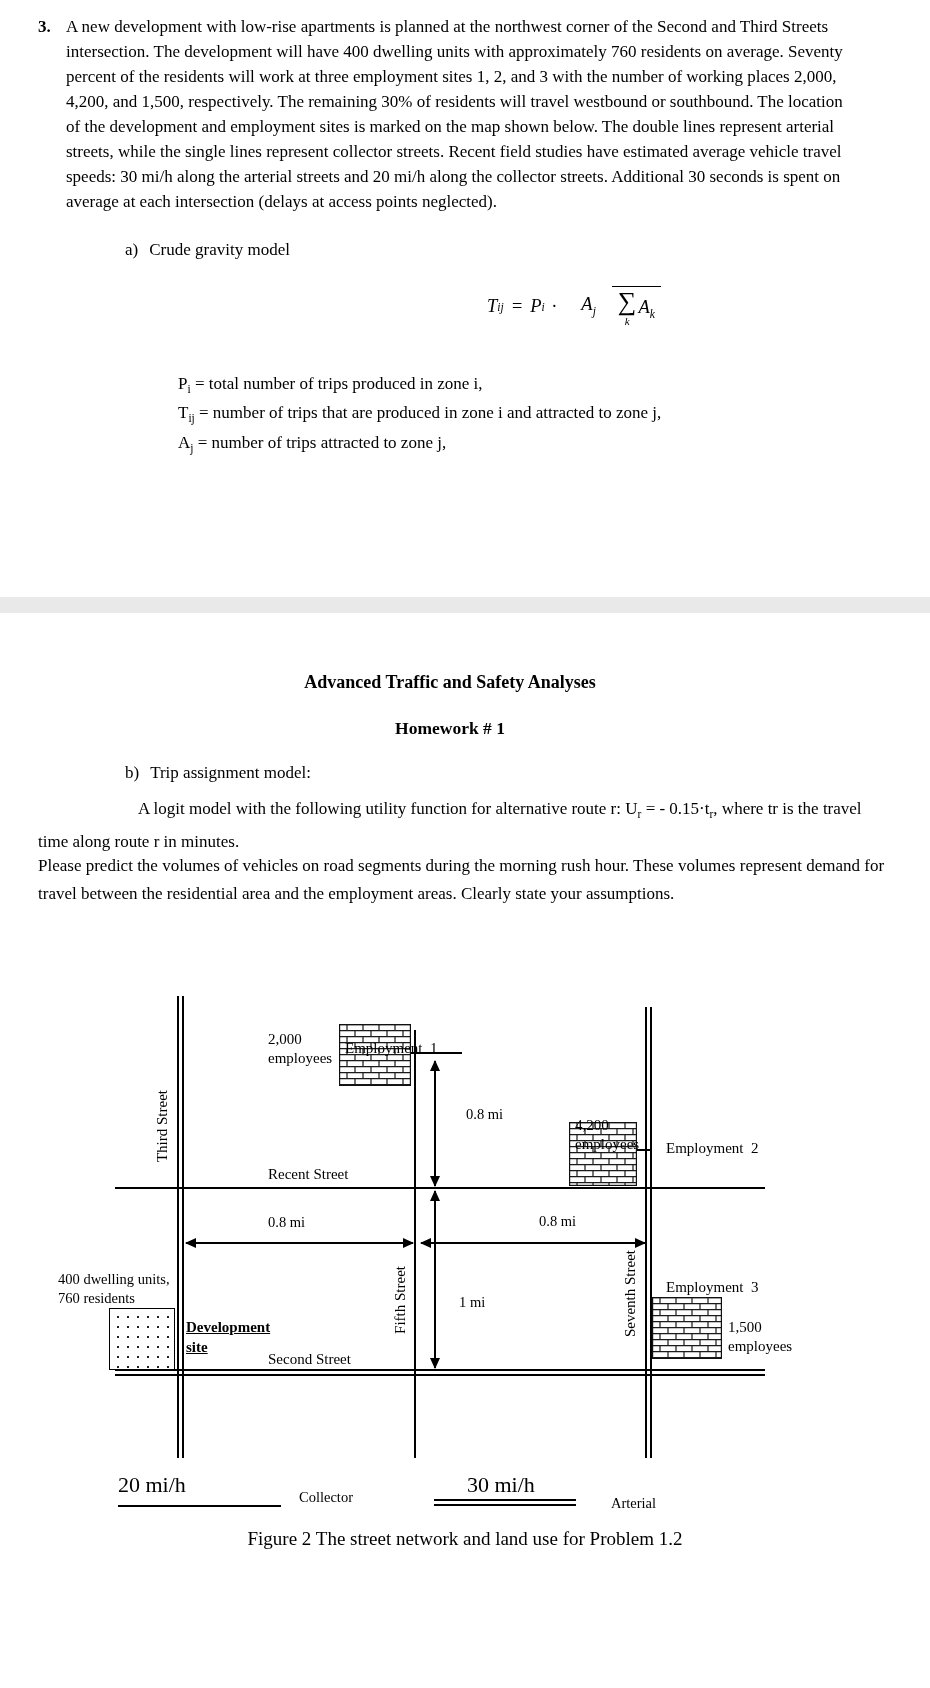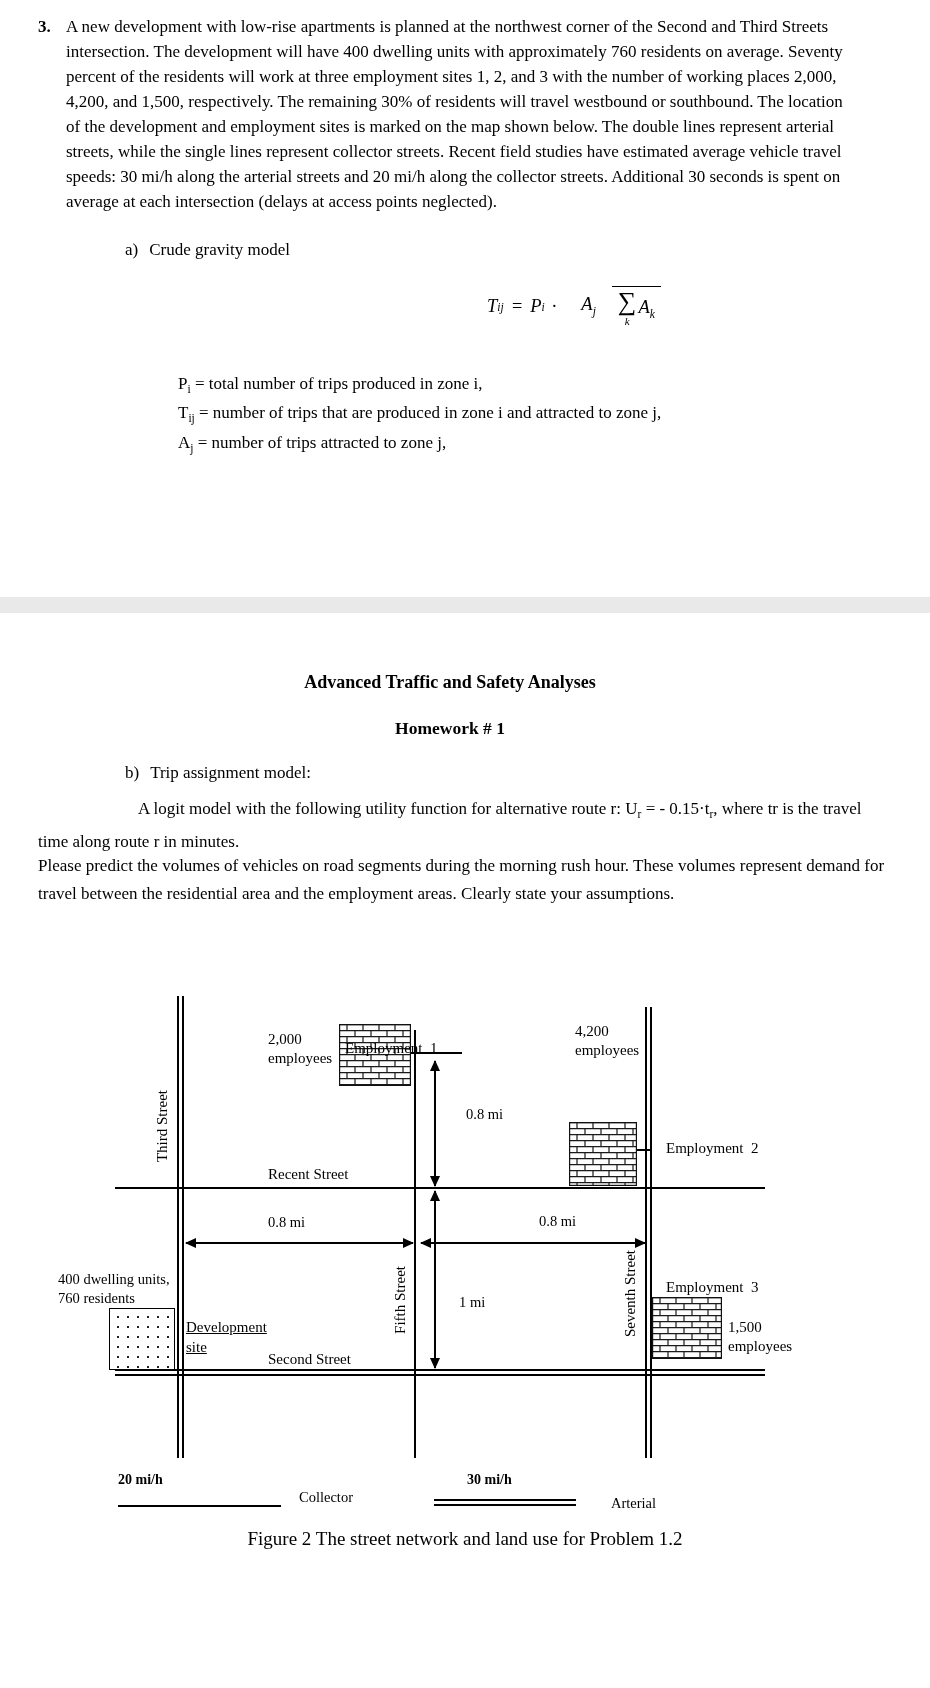--- a/index.html
+++ b/index.html
@@ -65,23 +65,23 @@
   .bld { position:absolute; }
   .devsite { position:absolute; border:1.6px solid #000; background-color:#fff;
     background-image:radial-gradient(circle,#222 1.1px,transparent 1.4px);
     background-size:10px 10px; background-position:3px 3px; }
 
   
   .fig-label { position:absolute; font-size:15px; line-height:19px; white-space:pre; }
   .fig-label.small { font-size:14.5px; }
   .vtext { position:absolute; writing-mode:vertical-rl; transform:rotate(180deg);
     font-size:15px; white-space:pre; }
-  .devlabel { position:absolute; font-size:15px; line-height:20px; font-weight:normal;
+  .devlabel { position:absolute; font-size:15px; line-height:20px; font-weight:bold;
     text-decoration:underline; white-space:pre; }
-  .legend-speed { position:absolute; font-size:14px; white-space:pre;font-weight:bold; }
+  .legend-speed { position:absolute; font-size:22px; white-space:pre; }
   .legend-name { position:absolute; font-size:14.5px; white-space:pre; }
   .fig-caption { position:absolute; top:1528px; left:0; width:930px; text-align:center; font-size:19px; }
 </style>
 </head>
 <body>
 
 <svg width="0" height="0" style="position:absolute">
   <defs>
     <pattern id="brick" width="16" height="12" patternUnits="userSpaceOnUse">
       <rect width="16" height="12" fill="#fdfdfd"></rect>
@@ -163,21 +163,21 @@
 <div class="devsite" style="left:109px;top:1308px;width:66px;height:62px;"></div>
 
 <div class="arrow-v" style="left:434px;top:1061px;height:125px;"></div>
 <div class="arrow-v" style="left:434px;top:1191px;height:177px;"></div>
 <div class="arrow-h" style="left:186px;top:1242px;width:227px;"></div>
 <div class="arrow-h" style="left:421px;top:1242px;width:224px;"></div>
 
 <div class="fig-label" style="left:327px;top:1039px;margin-left:18px;">Employment  1</div>
 <div class="fig-label" style="left:268px;top:1030px;"><div>2,000</div><div>employees</div></div>
 
-<div class="fig-label" style="left:575px;top:1022px;"><div>4,200</div><div>employees</div></div>
+<div class="fig-label" style="left:575px;top:1116px;"><div>4,200</div><div>employees</div></div>
 <div class="fig-label" style="left:666px;top:1139px;">Employment  2</div>
 
 <div class="fig-label" style="left:666px;top:1278px;">Employment  3</div>
 <div class="fig-label" style="left:728px;top:1318px;"><div>1,500</div><div>employees</div></div>
 
 <div class="fig-label small" style="left:58px;top:1270px;"><div>400 dwelling units,</div><div>760 residents</div></div>
 
 <div class="devlabel" style="left:186px;top:1317px;"><div>Development</div><div>site</div></div>
 
 <div class="vtext" style="left:154px;top:1090px;">Third Street</div>

